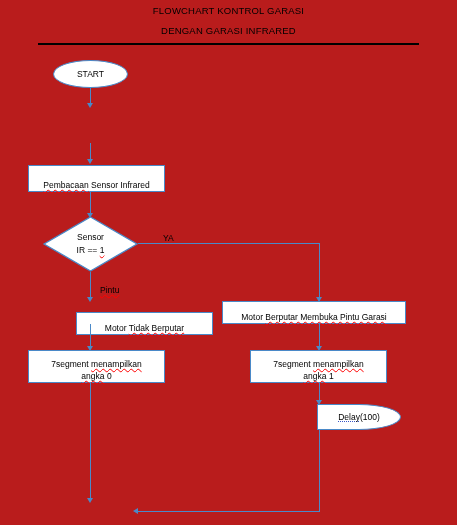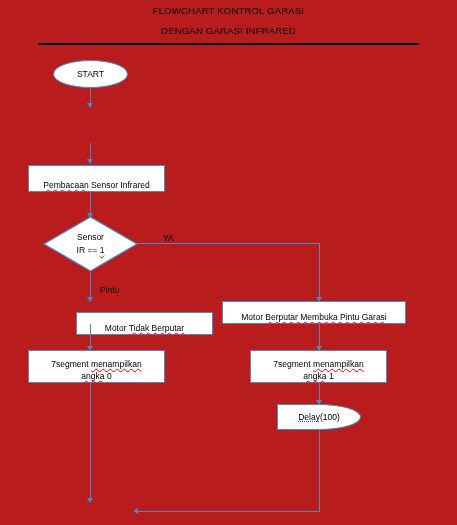--- a/index.html
+++ b/index.html
@@ -60,20 +60,21 @@
   }
 
   .process {
     border: 1.3px solid #4a89c8;
     align-items: flex-end;
   }
 
   .delay-shape {
     border: 1.3px solid #4a89c8;
     border-radius: 0 50% 50% 0 / 0 50% 50% 0;
+    margin-left: 40px;
   }
 
   
   .hexagon {
     position: absolute;
     display: flex;
     align-items: center;
     justify-content: center;
     text-align: center;
     font-size: 8.5px;

